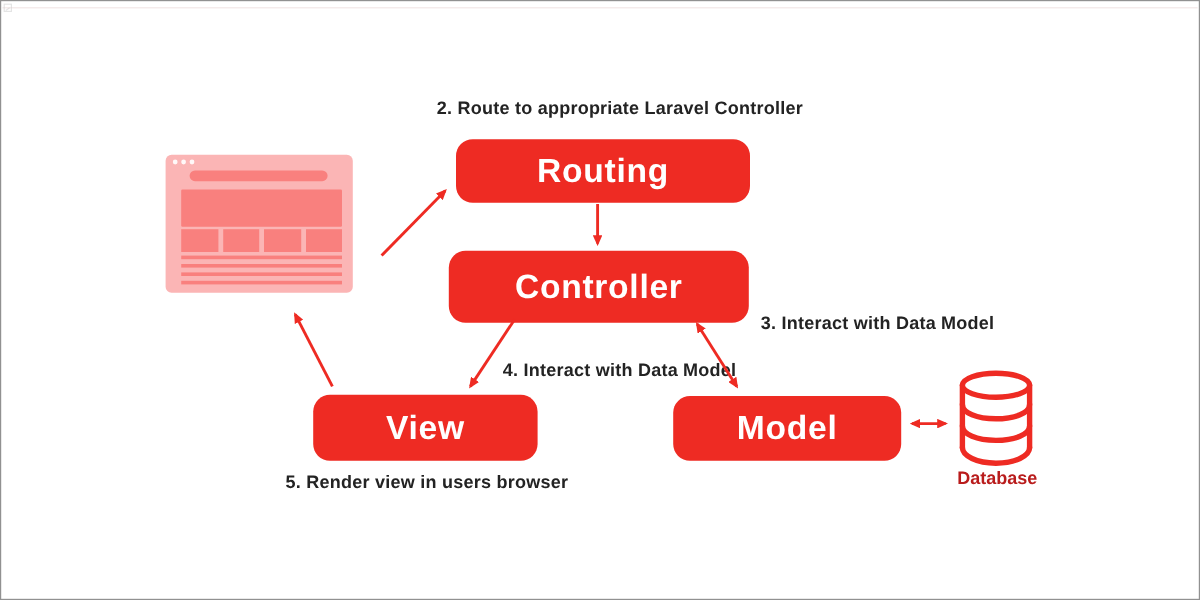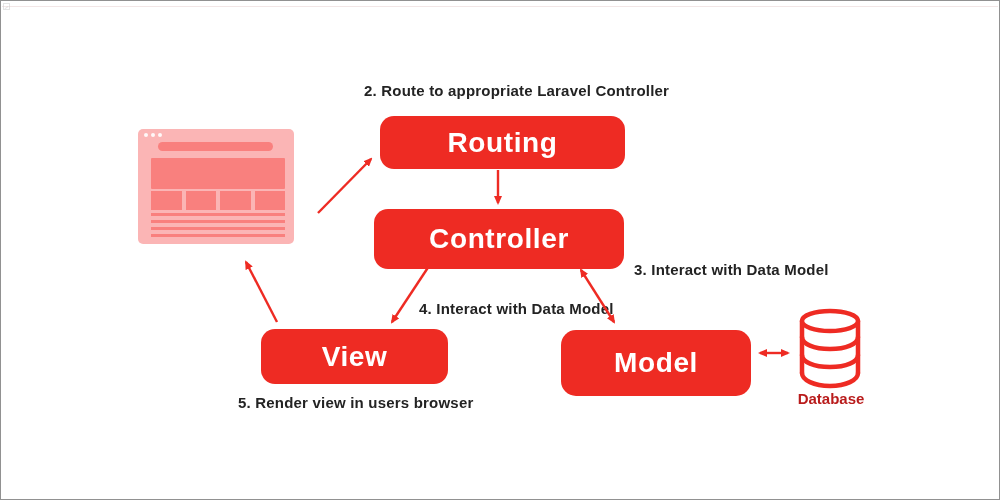--- a/index.html
+++ b/index.html
@@ -37,21 +37,21 @@
     background:#ee2b23;
     border-radius:14px;
     display:flex;align-items:center;justify-content:center;
     color:#ffffff;
     font-size:28px;font-weight:700;letter-spacing:.6px;
     white-space:nowrap;
   }
   #node-routing   {left:379px;top:115px;width:245px;height:53px;}
   #node-controller{left:373px;top:208px;width:250px;height:60px;}
   #node-view      {left:260px;top:328px;width:187px;height:55px;align-items:center;}
-  #node-model     {left:560px;top:329px;width:190px;height:66px;border-radius:15px;}
+  #node-model     {left:560px;top:329px;width:190px;height:54px;}
   
   .browser{
     position:absolute;left:137px;top:128px;width:156px;height:115px;
     background:#fbb5b5;border-radius:5px;
   }
   .browser .dots{position:absolute;left:6px;top:4px;display:flex;gap:3px;}
   .browser .dots span{width:4px;height:4px;border-radius:50%;background:#ffffff;opacity:.9;}
   .browser .addressbar{
     position:absolute;left:20px;top:13px;width:115px;height:9px;
     background:#f9807e;border-radius:5px;

